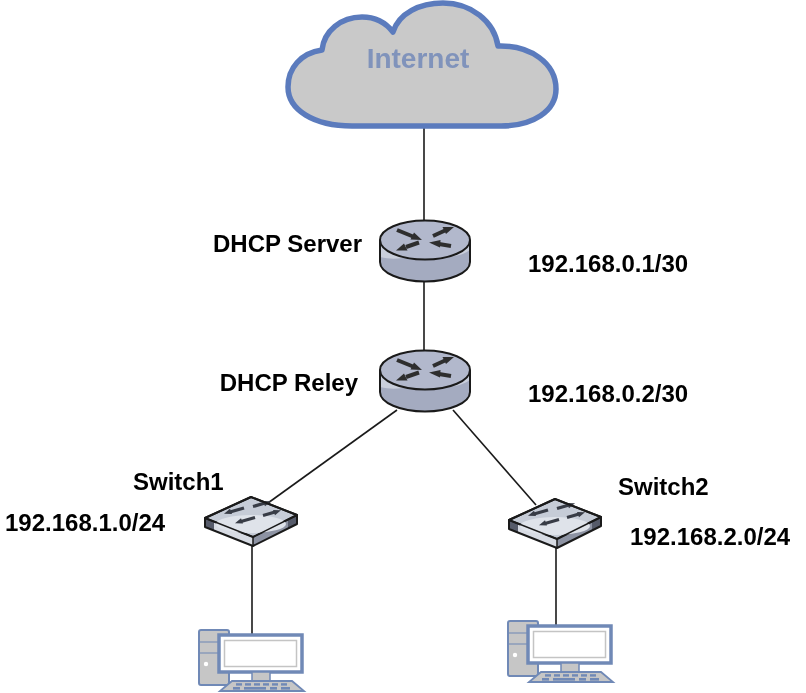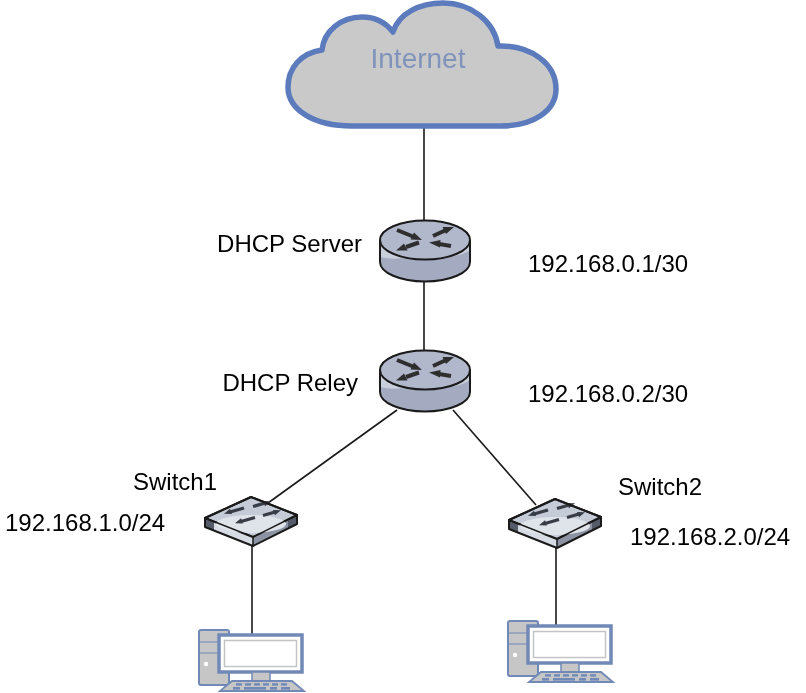--- a/index.html
+++ b/index.html
@@ -3,20 +3,21 @@
 <meta charset="utf-8">
 <style>
   html, body { margin: 0; padding: 0; background: #ffffff; }
   .stage {
     position: relative;
     width: 806px;
     height: 693px;
     background: #ffffff;
     font-family: "Liberation Sans", sans-serif;
     overflow: hidden;
+    font-weight: bold;
   }
   svg { display: block; }
   text.node-label {
     font-family: "Liberation Sans", sans-serif;
     font-size: 24px;
     fill: #000000;
   }
   text.cloud-label {
     font-family: "Liberation Sans", sans-serif;
     font-size: 28px;

